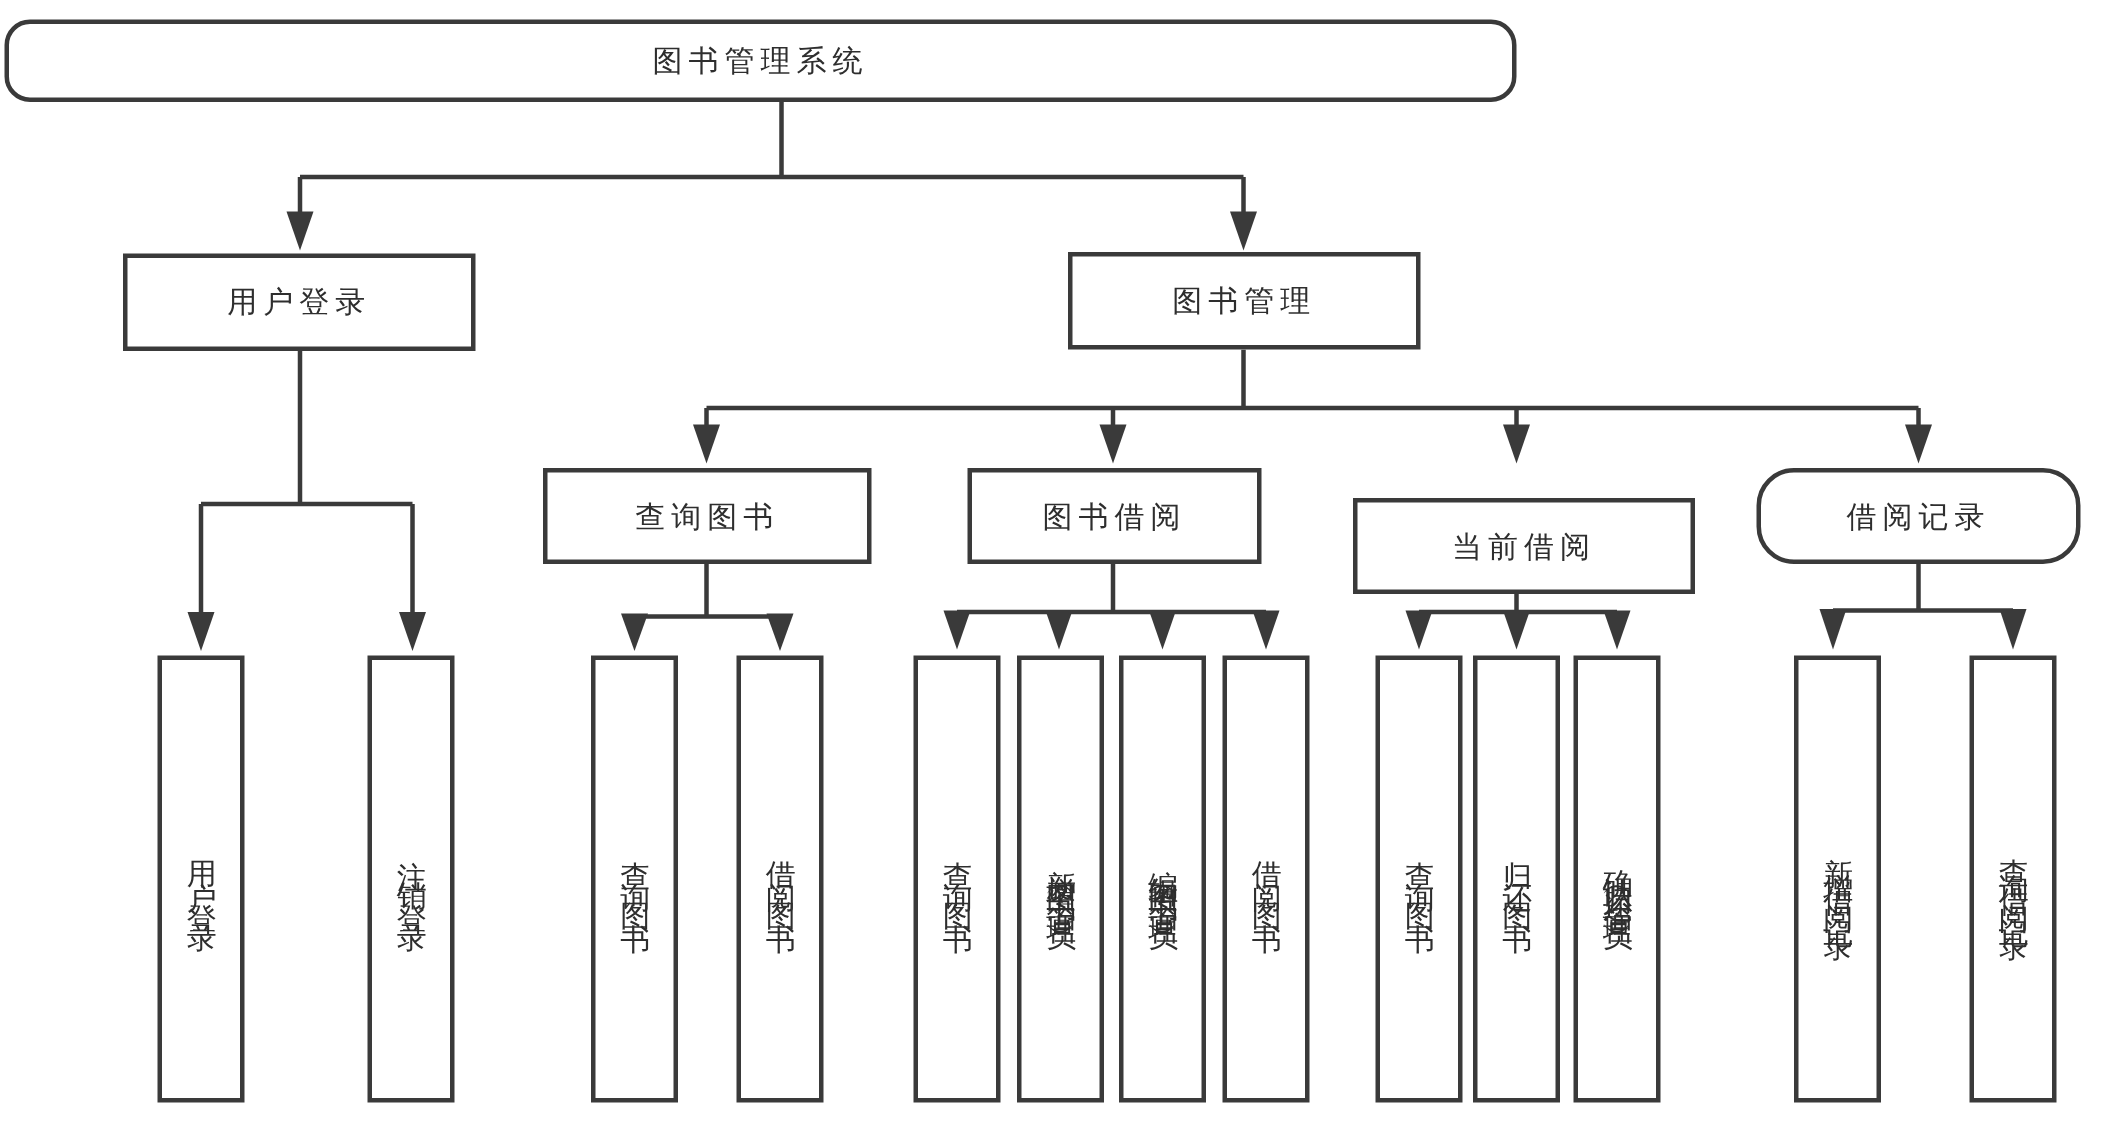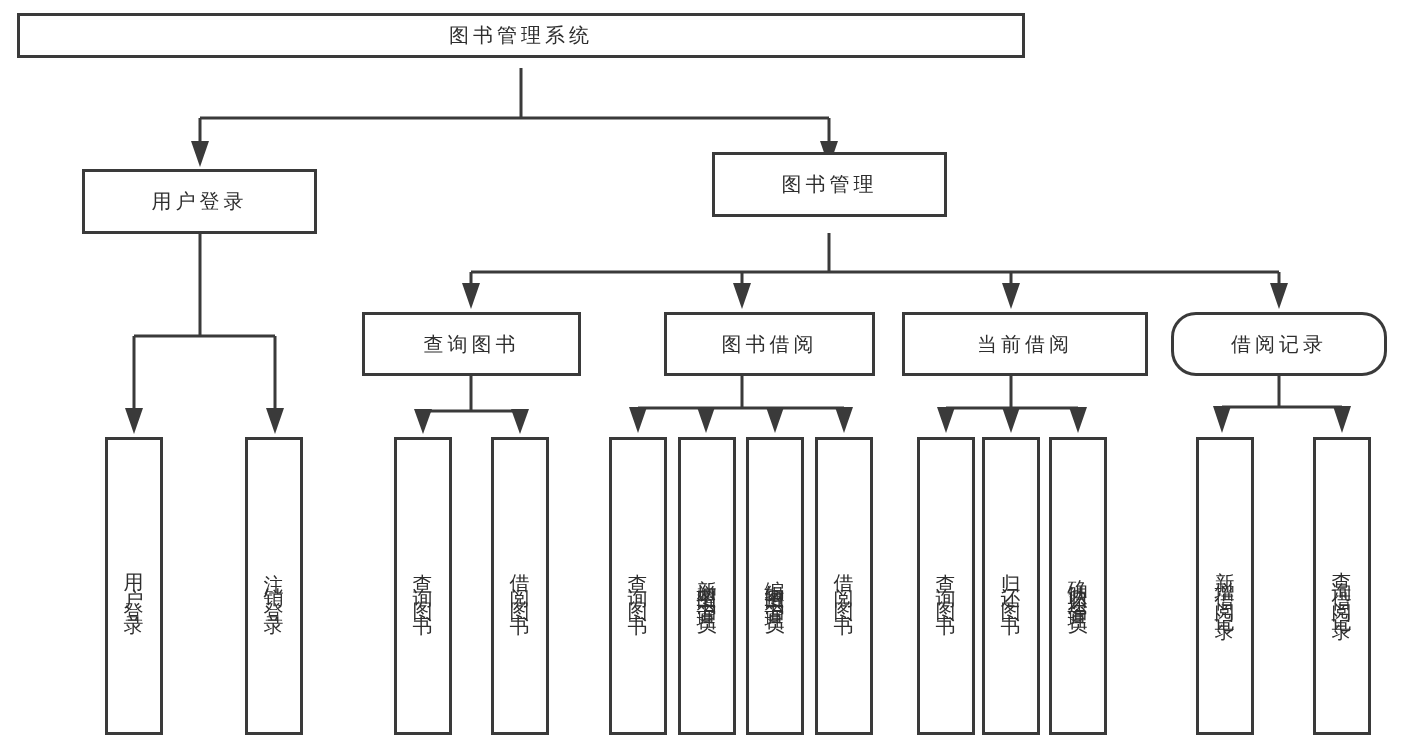--- a/index.html
+++ b/index.html
@@ -76,38 +76,38 @@
       <polygon points="766,407 784,407 775,433"></polygon>
       <polygon points="835,407 853,407 844,433"></polygon>
       <polygon points="937,407 955,407 946,433"></polygon>
       <polygon points="1002,407 1020,407 1011,433"></polygon>
       <polygon points="1069,407 1087,407 1078,433"></polygon>
       <polygon points="1213,406 1231,406 1222,433"></polygon>
       <polygon points="1333,406 1351,406 1342,433"></polygon>
     </g>
   </svg>
 
-  <div class="node hnode" style="left:17px;top:13px;width:1008px;height:45px;">
+  <div class="node hnode" style="left:3px;top:13px;width:1008px;height:55px;border-radius:17px;">
     <span>图书管理系统</span>
   </div>
 
   <div class="node hnode" style="left:82px;top:169px;width:235px;height:65px;">
     <span>用户登录</span>
   </div>
-  <div class="node hnode" style="left:712px;top:152px;width:235px;height:65px;">
+  <div class="node hnode" style="left:712px;top:168px;width:235px;height:65px;">
     <span>图书管理</span>
   </div>
 
   <div class="node hnode" style="left:362px;top:312px;width:219px;height:64px;">
     <span>查询图书</span>
   </div>
-  <div class="node hnode" style="left:664px;top:312px;width:211px;height:64px;">
+  <div class="node hnode" style="left:645px;top:312px;width:196px;height:64px;">
     <span>图书借阅</span>
   </div>
-  <div class="node hnode" style="left:902px;top:312px;width:246px;height:64px;">
+  <div class="node hnode" style="left:902px;top:332px;width:228px;height:64px;">
     <span>当前借阅</span>
   </div>
   <div class="node hnode" style="left:1171px;top:312px;width:216px;height:64px;border-radius:25px;">
     <span>借阅记录</span>
   </div>
 
   <div class="node vnode v-sparse" style="left:105px;top:437px;width:58px;height:298px;">
     <span>用户登录</span>
   </div>
   <div class="node vnode v-sparse" style="left:245px;top:437px;width:58px;height:298px;">

